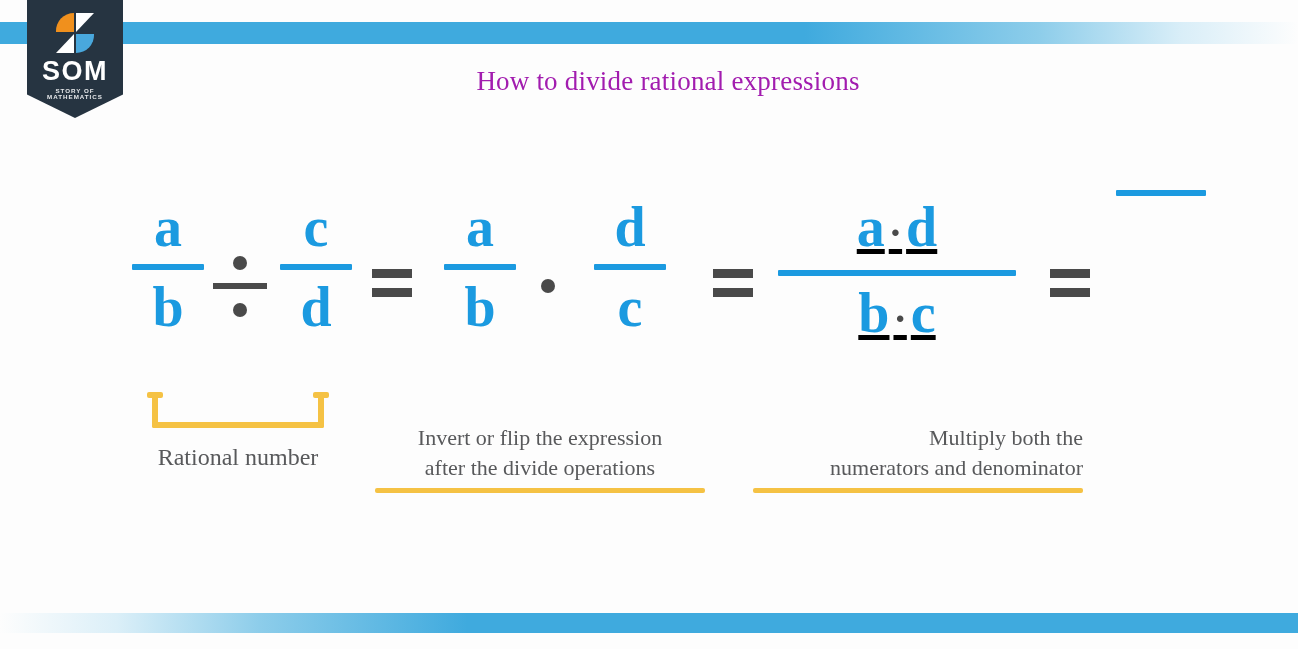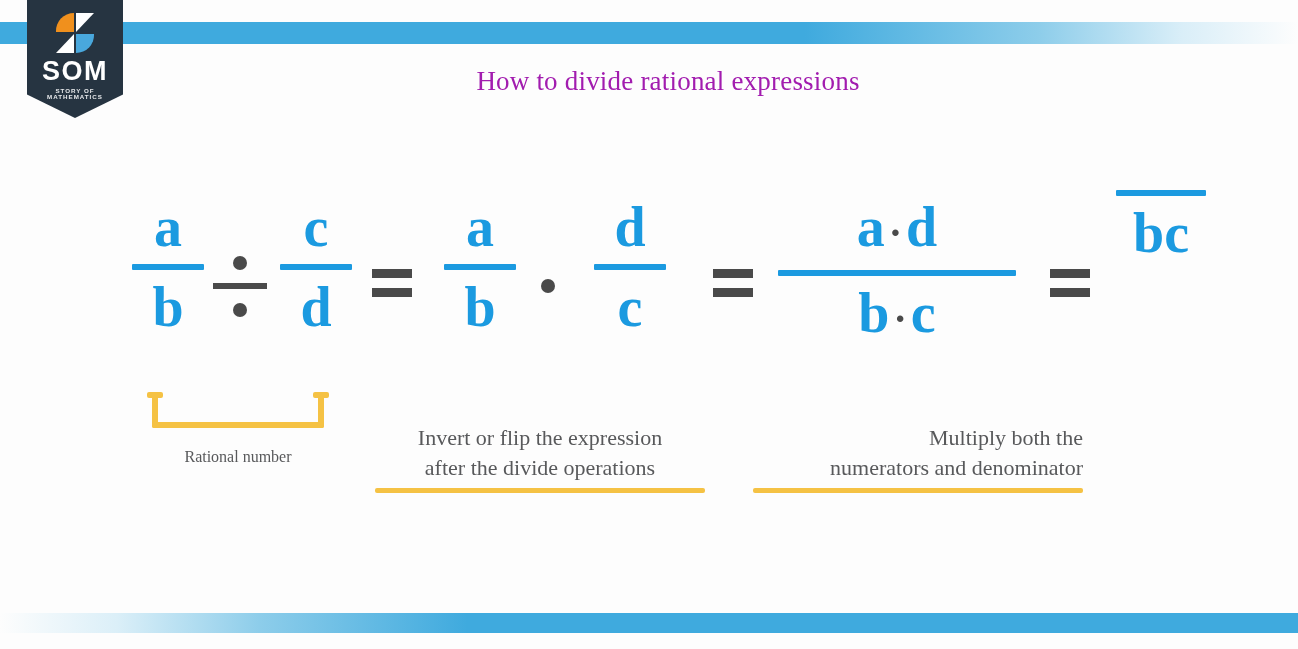--- a/index.html
+++ b/index.html
@@ -218,21 +218,21 @@
   .brace .b-cap.right { right: -5px; }
 
   .note {
     position: absolute;
     text-align: center;
     color: #58595b;
     font-family: "Liberation Serif", serif;
     font-size: 22px;
     line-height: 30px;
   }
-  .note.small { font-size: 16px; font-family: Liberation Serif, serif; }
+  .note.small { font-size: 24px; font-family: Liberation Serif, serif; }
   .note .underline {
     display: block;
     height: 5px;
     background: #f5c244;
     border-radius: 2px;
     margin-top: 5px;
   }
 </style>
 </head>
 <body>
@@ -294,38 +294,37 @@
       <div class="num">d</div>
       <div class="vinc" style="width:72px;"></div>
       <div class="den">c</div>
     </div>
 
     <div class="op-eq" style="left:713px; top:73px;">
       <span class="e1"></span>
         <span class="e2"></span>
     </div>
 
-    <div class="frac" style="left:778px; top:0px; width:238px;">
+    <div class="frac" style="left:778px; top:0px; width:238px;text-decoration:underline;">
       <div class="num">
         <span>a</span><span class="dotsym">·</span><span>d</span>
       </div>
       <div class="vinc" style="width:238px;"></div>
       <div class="den">
         <span>b</span><span class="dotsym">·</span><span>c</span>
       </div>
     </div>
 
     <div class="op-eq" style="left:1050px; top:73px;">
       <span class="e1"></span>
         <span class="e2"></span>
     </div>
 
     <div class="frac" style="left:1116px; top:-12px; width:90px;">
       <div class="vinc" style="width:90px;"></div>
-      <div class="den">bc</div>
     </div>
 
   </div>
 
   <div class="brace">
     <span class="b-v left"></span>
     <span class="b-cap left"></span>
     <span class="b-v right"></span>
     <span class="b-cap right"></span>
     <span class="b-h"></span>

